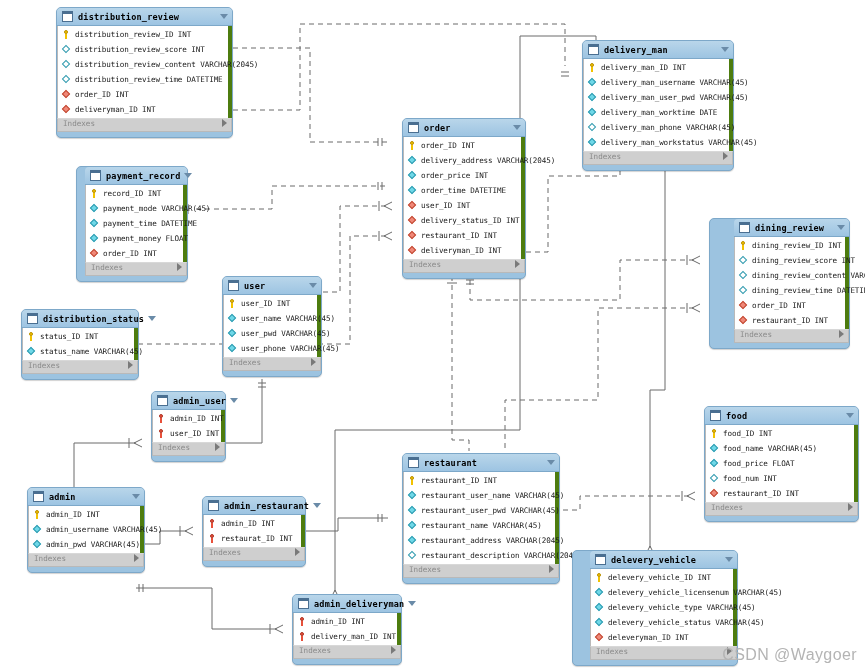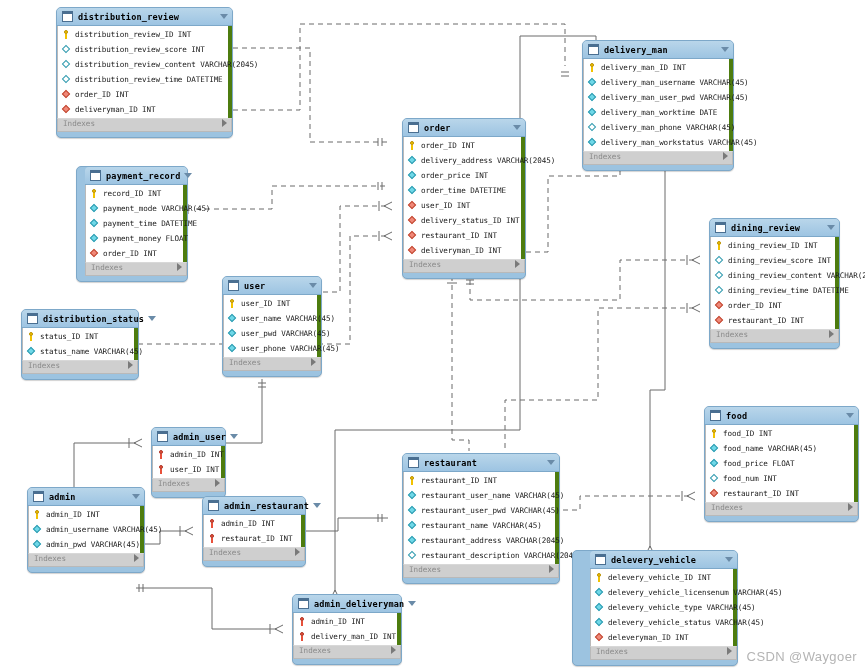--- a/index.html
+++ b/index.html
@@ -193,21 +193,21 @@
     border-top: 4px solid transparent;
     border-bottom: 4px solid transparent;
     border-left: 5px solid #7a7a7a;
   }
   
   #watermark {
     position: absolute;
     right: 8px;
     bottom: 8px;
     font-family: "Liberation Sans", sans-serif;
-    font-size: 13px;
+    font-size: 16px;
     color: #b4b4b4;
     letter-spacing: 0.4px;
     white-space: nowrap;
   }
 </style>
 </head>
 <body>
 
 <div id="canvas">
 
@@ -485,21 +485,21 @@
           <div class="col">
             <span class="col-mark m-fk"></span>
             <span class="col-name">deliveryman_ID INT</span>
           </div>
         </div>
         <div class="tbl-foot">
           <span class="foot-label">Indexes</span>
           <span class="foot-caret"></span>
         </div>
       </div>
-      <div class="tbl" style="left: 697px; top: 218px; width: 131px;">
+      <div class="tbl" style="left: 697px; top: 218px; width: 141px; padding-left: 24px;">
         <div class="tbl-head">
           <span class="tbl-icon"></span>
           <span class="tbl-title">dining_review</span>
           <span class="tbl-caret"></span>
         </div>
         <div class="tbl-body">
           <div class="col">
             <span class="col-mark m-pk"></span>
             <span class="col-name">dining_review_ID INT</span>
           </div>
@@ -572,21 +572,21 @@
           <div class="col">
             <span class="col-mark m-col"></span>
             <span class="col-name">status_name VARCHAR(45)</span>
           </div>
         </div>
         <div class="tbl-foot">
           <span class="foot-label">Indexes</span>
           <span class="foot-caret"></span>
         </div>
       </div>
-      <div class="tbl" style="left: 139px; top: 427px; width: 75px;">
+      <div class="tbl" style="left: 139px; top: 391px; width: 75px;">
         <div class="tbl-head">
           <span class="tbl-icon"></span>
           <span class="tbl-title">admin_user</span>
           <span class="tbl-caret"></span>
         </div>
         <div class="tbl-body">
           <div class="col">
             <span class="col-mark m-pkfk"></span>
             <span class="col-name">admin_ID INT</span>
           </div>

